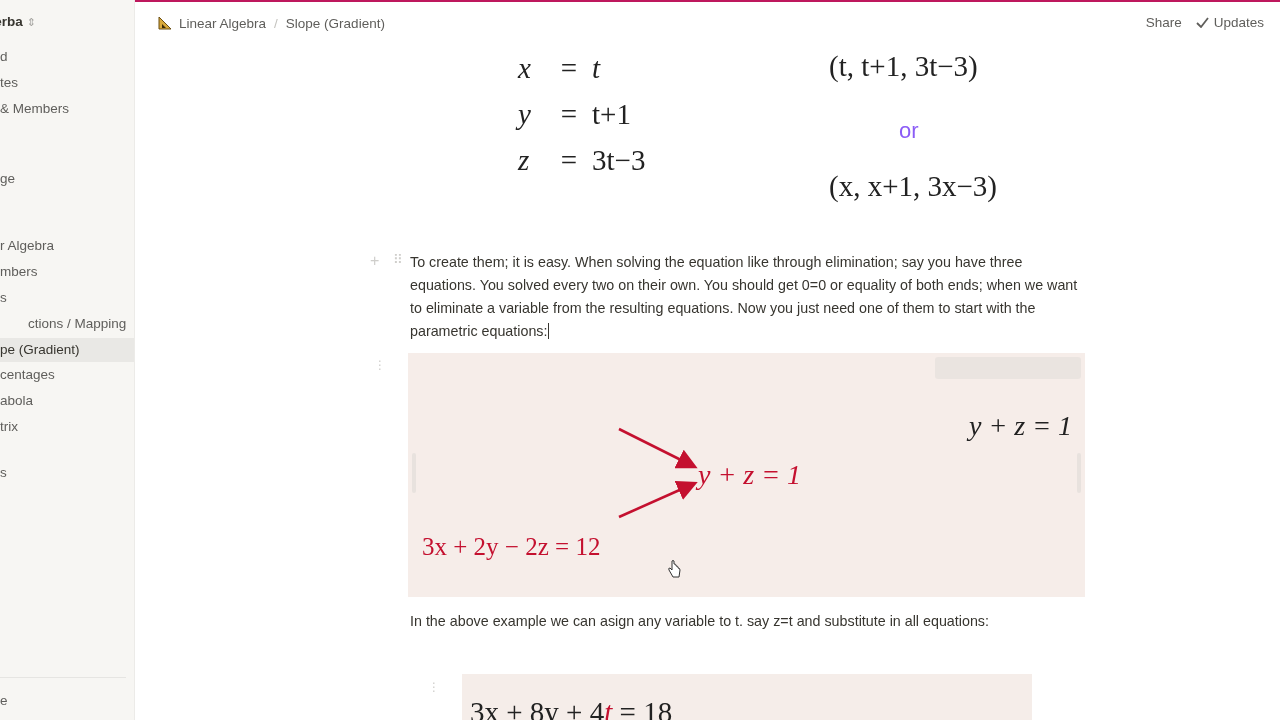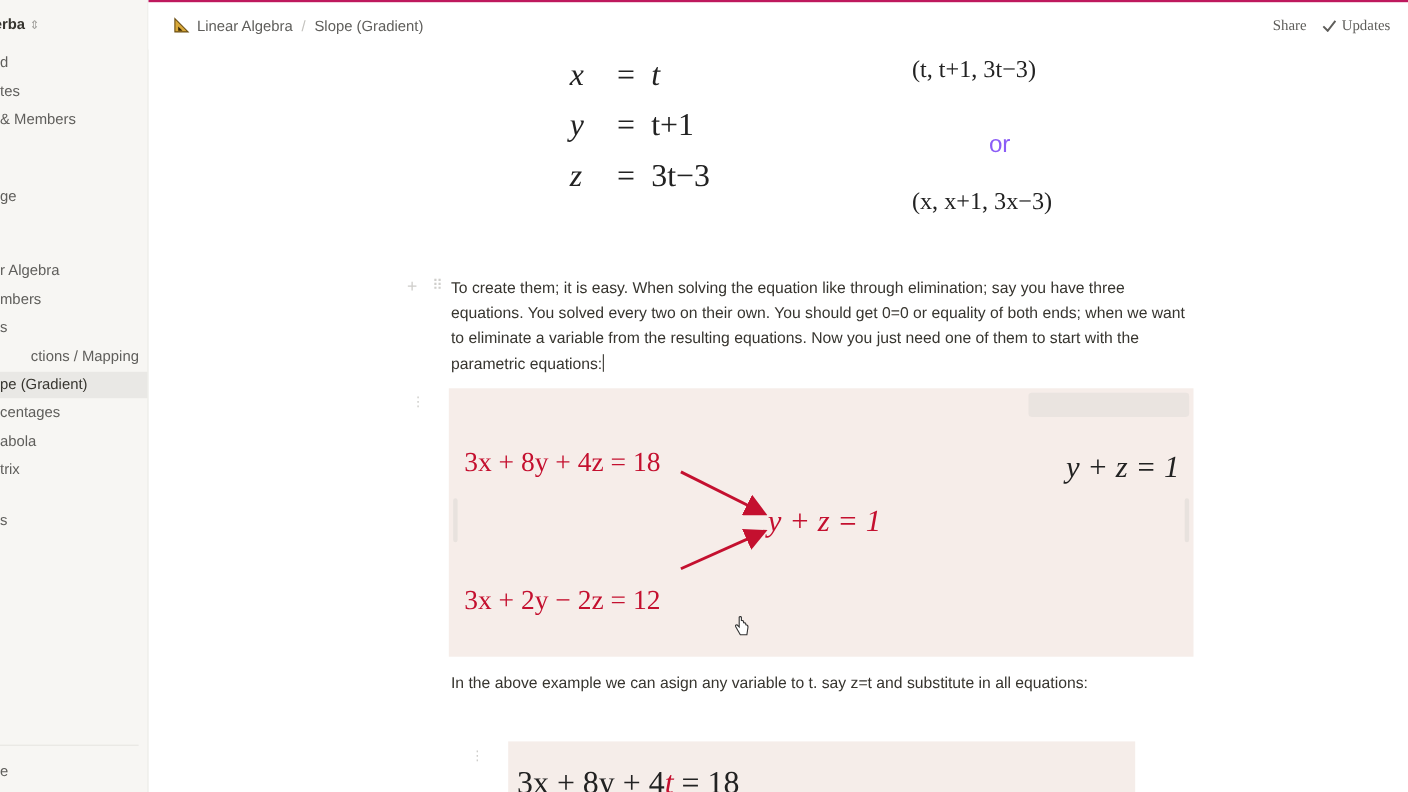--- a/index.html
+++ b/index.html
@@ -23,32 +23,32 @@
   .sidebar .item.active { background: #e9e8e5; color: #37352f; }
   .sidebar .divider { position: absolute; left: 0; width: 126px; top: 677px; height: 1px; background: #e6e5e2; }
 
   .topbar {
     position: absolute; left: 135px; top: 0; right: 0; height: 45px; background: #fff;
     border-top: 2px solid #be185d;
   }
   .breadcrumb { position: absolute; left: 22px; top: 13px; display: flex; align-items: center; font-size: 13.5px; color: #5f5e5b; }
   .breadcrumb .sep { color: #c4c3bf; margin: 0 8px; }
   .crumb-icon { width: 16px; height: 16px; margin-right: 6px; }
-  .top-actions { position: absolute; right: 16px; top: 13px; display: flex; align-items: flex-start; font-size: 13.5px; color: #5f5e5b; gap: 14px; font-family: Liberation Serif, serif; }
+  .top-actions { position: absolute; right: 16px; top: 13px; display: flex; align-items: flex-start; font-size: 13.5px; color: #5f5e5b; gap: 14px; }
   .top-actions .updates { display: flex; align-items: center; gap: 5px; }
 
   .math { font-family: "Liberation Serif", "DejaVu Serif", serif; }
   .math i { font-style: italic; }
 
   .eq-block { position: absolute; left: 518px; top: 45px; width: 160px; font-size: 29px; color: #222; }
   .eq-row { height: 46px; display: flex; align-items: center; }
   .eq-row .lhs { width: 28px; }
   .eq-row .eqs { width: 46px; text-align: center; }
 
-  .tuple { position: absolute; font-size: 22px; color: #222; white-space: nowrap; }
+  .tuple { position: absolute; font-size: 29px; color: #222; white-space: nowrap; }
   .or-word { position: absolute; left: 899px; top: 118px; font-size: 22px; color: #8b5cf6; font-family: "Liberation Sans", sans-serif; }
 
   .para { position: absolute; left: 410px; width: 670px; font-size: 14.3px; line-height: 23px; color: #37352f; }
   .handle { position: absolute; color: #cfcecb; font-size: 16px; }
   .caret { display: inline-block; width: 1px; height: 16px; background: #37352f; vertical-align: -3px; }
 
   .img-block {
     position: absolute; left: 408px; top: 353px; width: 677px; height: 244px; background: #f6ede9;
   }
   .img-overlay { position: absolute; left: 527px; top: 4px; width: 146px; height: 22px; background: rgba(230,224,220,0.7); border-radius: 3px; }
@@ -135,21 +135,20 @@
 <div class="para" style="top:251px;">
   <span>To create them; it is easy. When solving the equation like through elimination; say you have three equations. You solved every two on their own. You should get 0=0 or equality of both ends; when we want to eliminate a variable from the resulting equations. Now you just need one of them to start with the parametric equations</span><span>:</span><span class="caret"></span>
 </div>
 
 <span class="handle" style="left:374px; top:358px; font-size:12px;">⋮</span>
 <div class="img-block math">
   <div class="img-overlay"></div>
   <div class="resize-bar" style="left:4px; top:100px;"></div>
   <div class="resize-bar" style="left:669px; top:100px;"></div>
 
-  <div class="elim-eq red" style="top:54px;">3x + 8y + 4z  =  18</div>
   <div class="elim-eq red" style="top:154px;margin-top:26px;">3x + 2y − 2z  =  12</div>
 
   <svg style="position:absolute; left:205px; top:68px;" width="100" height="104" viewBox="0 0 100 104">
     <defs>
       <marker id="ah" markerWidth="8" markerHeight="8" refX="6" refY="4" orient="auto">
         <polygon points="0,0 8,4 0,8" fill="#c4102f"></polygon>
       </marker>
     </defs>
     <line x1="6" y1="8" x2="80" y2="45" stroke="#c4102f" stroke-width="2.6" marker-end="url(#ah)"></line>
     <line x1="6" y1="96" x2="80" y2="63" stroke="#c4102f" stroke-width="2.6" marker-end="url(#ah)"></line>

